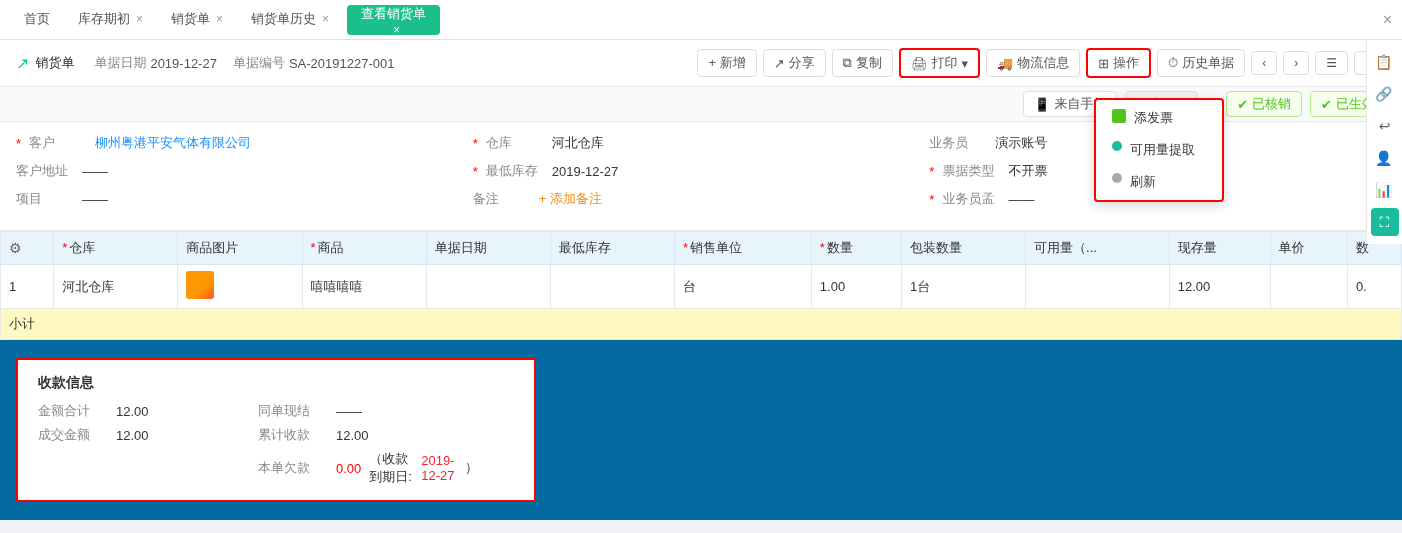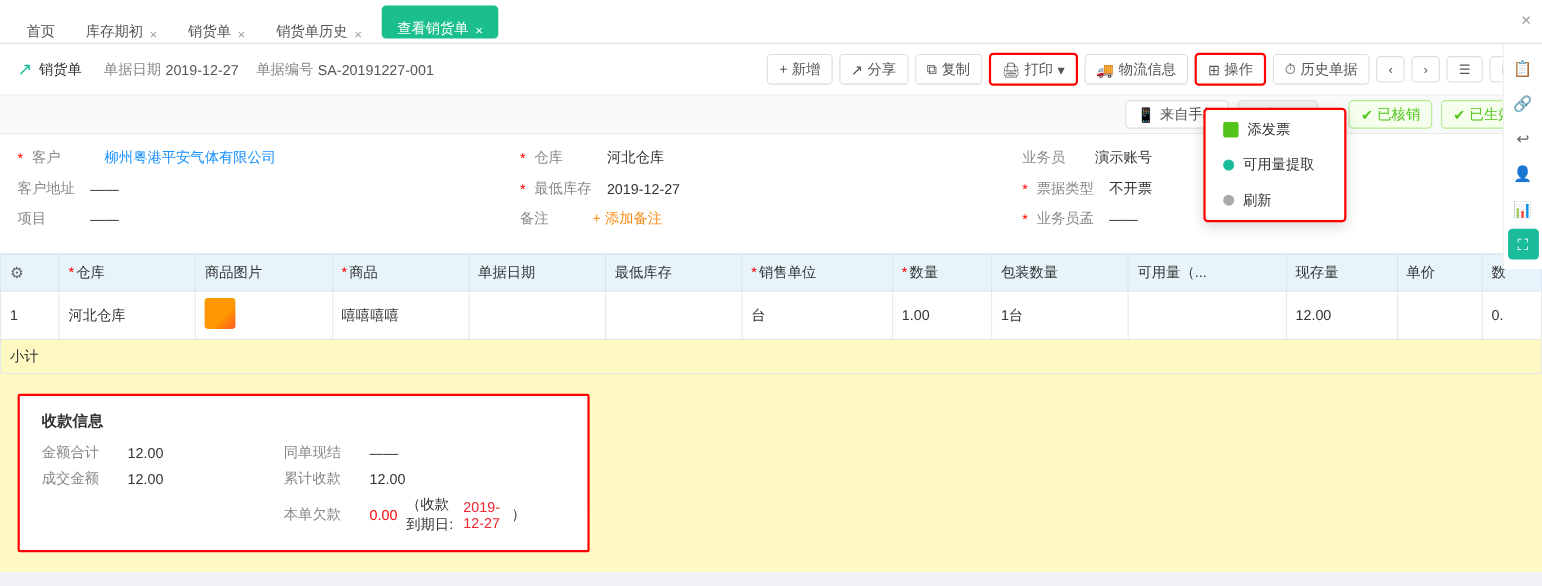--- a/index.html
+++ b/index.html
@@ -5,26 +5,26 @@
     * { box-sizing: border-box; margin: 0; padding: 0; font-family: 'Microsoft YaHei', Arial, sans-serif; font-size: 13px; }
     body { background: #f0f2f5; width: 1402px; min-height: 533px; overflow: hidden; }
 
     
     .tab-bar {
       display: flex; align-items: center; background: #fff;
       border-bottom: 1px solid #e0e0e0; padding: 0 10px; height: 40px;
       position: relative;
     }
     .tab-item {
-      display: flex; align-items: flex-end; padding: 0 14px; height: 40px;
+      display: flex; align-items: center; padding: 0 14px; height: 40px;
       cursor: pointer; border-bottom: 2px solid transparent; color: #555; font-size: 13px;
       white-space: nowrap;
     }
     .tab-item .tab-close { margin-left: 6px; color: #999; font-size: 12px; cursor: pointer; }
-    .tab-item.active-green { background: #1abf8b; color: #fff; border-radius: 4px; margin: 0 4px; height: 30px; padding: 0 14px; border-bottom: none; }
+    .tab-item.active-green { background: #1abf8b; color: #fff; border-radius: 4px; margin: 0 4px; height: 30px; padding: 0 14px; border-bottom: none; flex-direction: column; }
     .tab-item.active-green .tab-close { color: #fff; }
     .close-btn-right { position: absolute; right: 10px; top: 50%; transform: translateY(-50%); cursor: pointer; font-size: 16px; color: #999; }
 
     
     .doc-header {
       background: #fff; padding: 8px 16px; display: flex; align-items: center;
       border-bottom: 1px solid #e8e8e8; gap: 20px;
     }
     .doc-title { display: flex; align-items: center; gap: 6px; color: #333; font-size: 14px; font-weight: 500; }
     .doc-title .icon-sales { color: #1abc9c; font-size: 16px; }
@@ -94,21 +94,21 @@
     .payment-value.date-red { color: #f5222d; }
 
     
     .dropdown-menu {
       position: absolute; background: #fff; border: 1px solid #ddd;
       border-radius: 4px; box-shadow: 0 4px 12px rgba(0,0,0,0.15);
       z-index: 999; min-width: 130px; padding: 4px 0;
       top: 105px; right: 220px;
     }
     .dropdown-menu .menu-item {
-      display: flex; align-items: center; gap: 8px; padding: 7px 14px;
+      display: flex; align-items: flex-start; gap: 8px; padding: 7px 14px;
       cursor: pointer; color: #333; font-size: 13px;
     }
     .dropdown-item-icon { width: 14px; height: 14px; display: inline-block; border-radius: 2px; }
     .icon-sq { background: #52c41a; border-radius: 2px; }
     .icon-circle-blue { width: 10px; height: 10px; border-radius: 50%; background: #1890ff; display: inline-block; }
     .icon-circle-teal { width: 10px; height: 10px; border-radius: 50%; background: #1abc9c; display: inline-block; }
     .icon-circle-gray { width: 10px; height: 10px; border-radius: 50%; background: #aaa; display: inline-block; }
 
     
     .right-sidebar {
@@ -326,21 +326,21 @@
       </tr>
       <tr class="subtotal">
         <td colspan="13">
           <span>小计</span>
         </td>
       </tr>
     </tbody>
   </table>
 </div>
 
-<div style="background:#fef9c3; padding:8px 0;">
+<div style="background:#0369a1; padding:8px 0;">
   <div class="payment-box" style="border:2px solid #f00;">
     <div class="payment-title">收款信息</div>
     <div style="display:grid; grid-template-columns:220px 220px; row-gap:6px;">
       <div class="payment-item">
         <span class="payment-label">金额合计</span>
         <span class="payment-value">12.00</span>
       </div>
       <div class="payment-item">
         <span class="payment-label">同单现结</span>
         <span class="payment-value">——</span>

